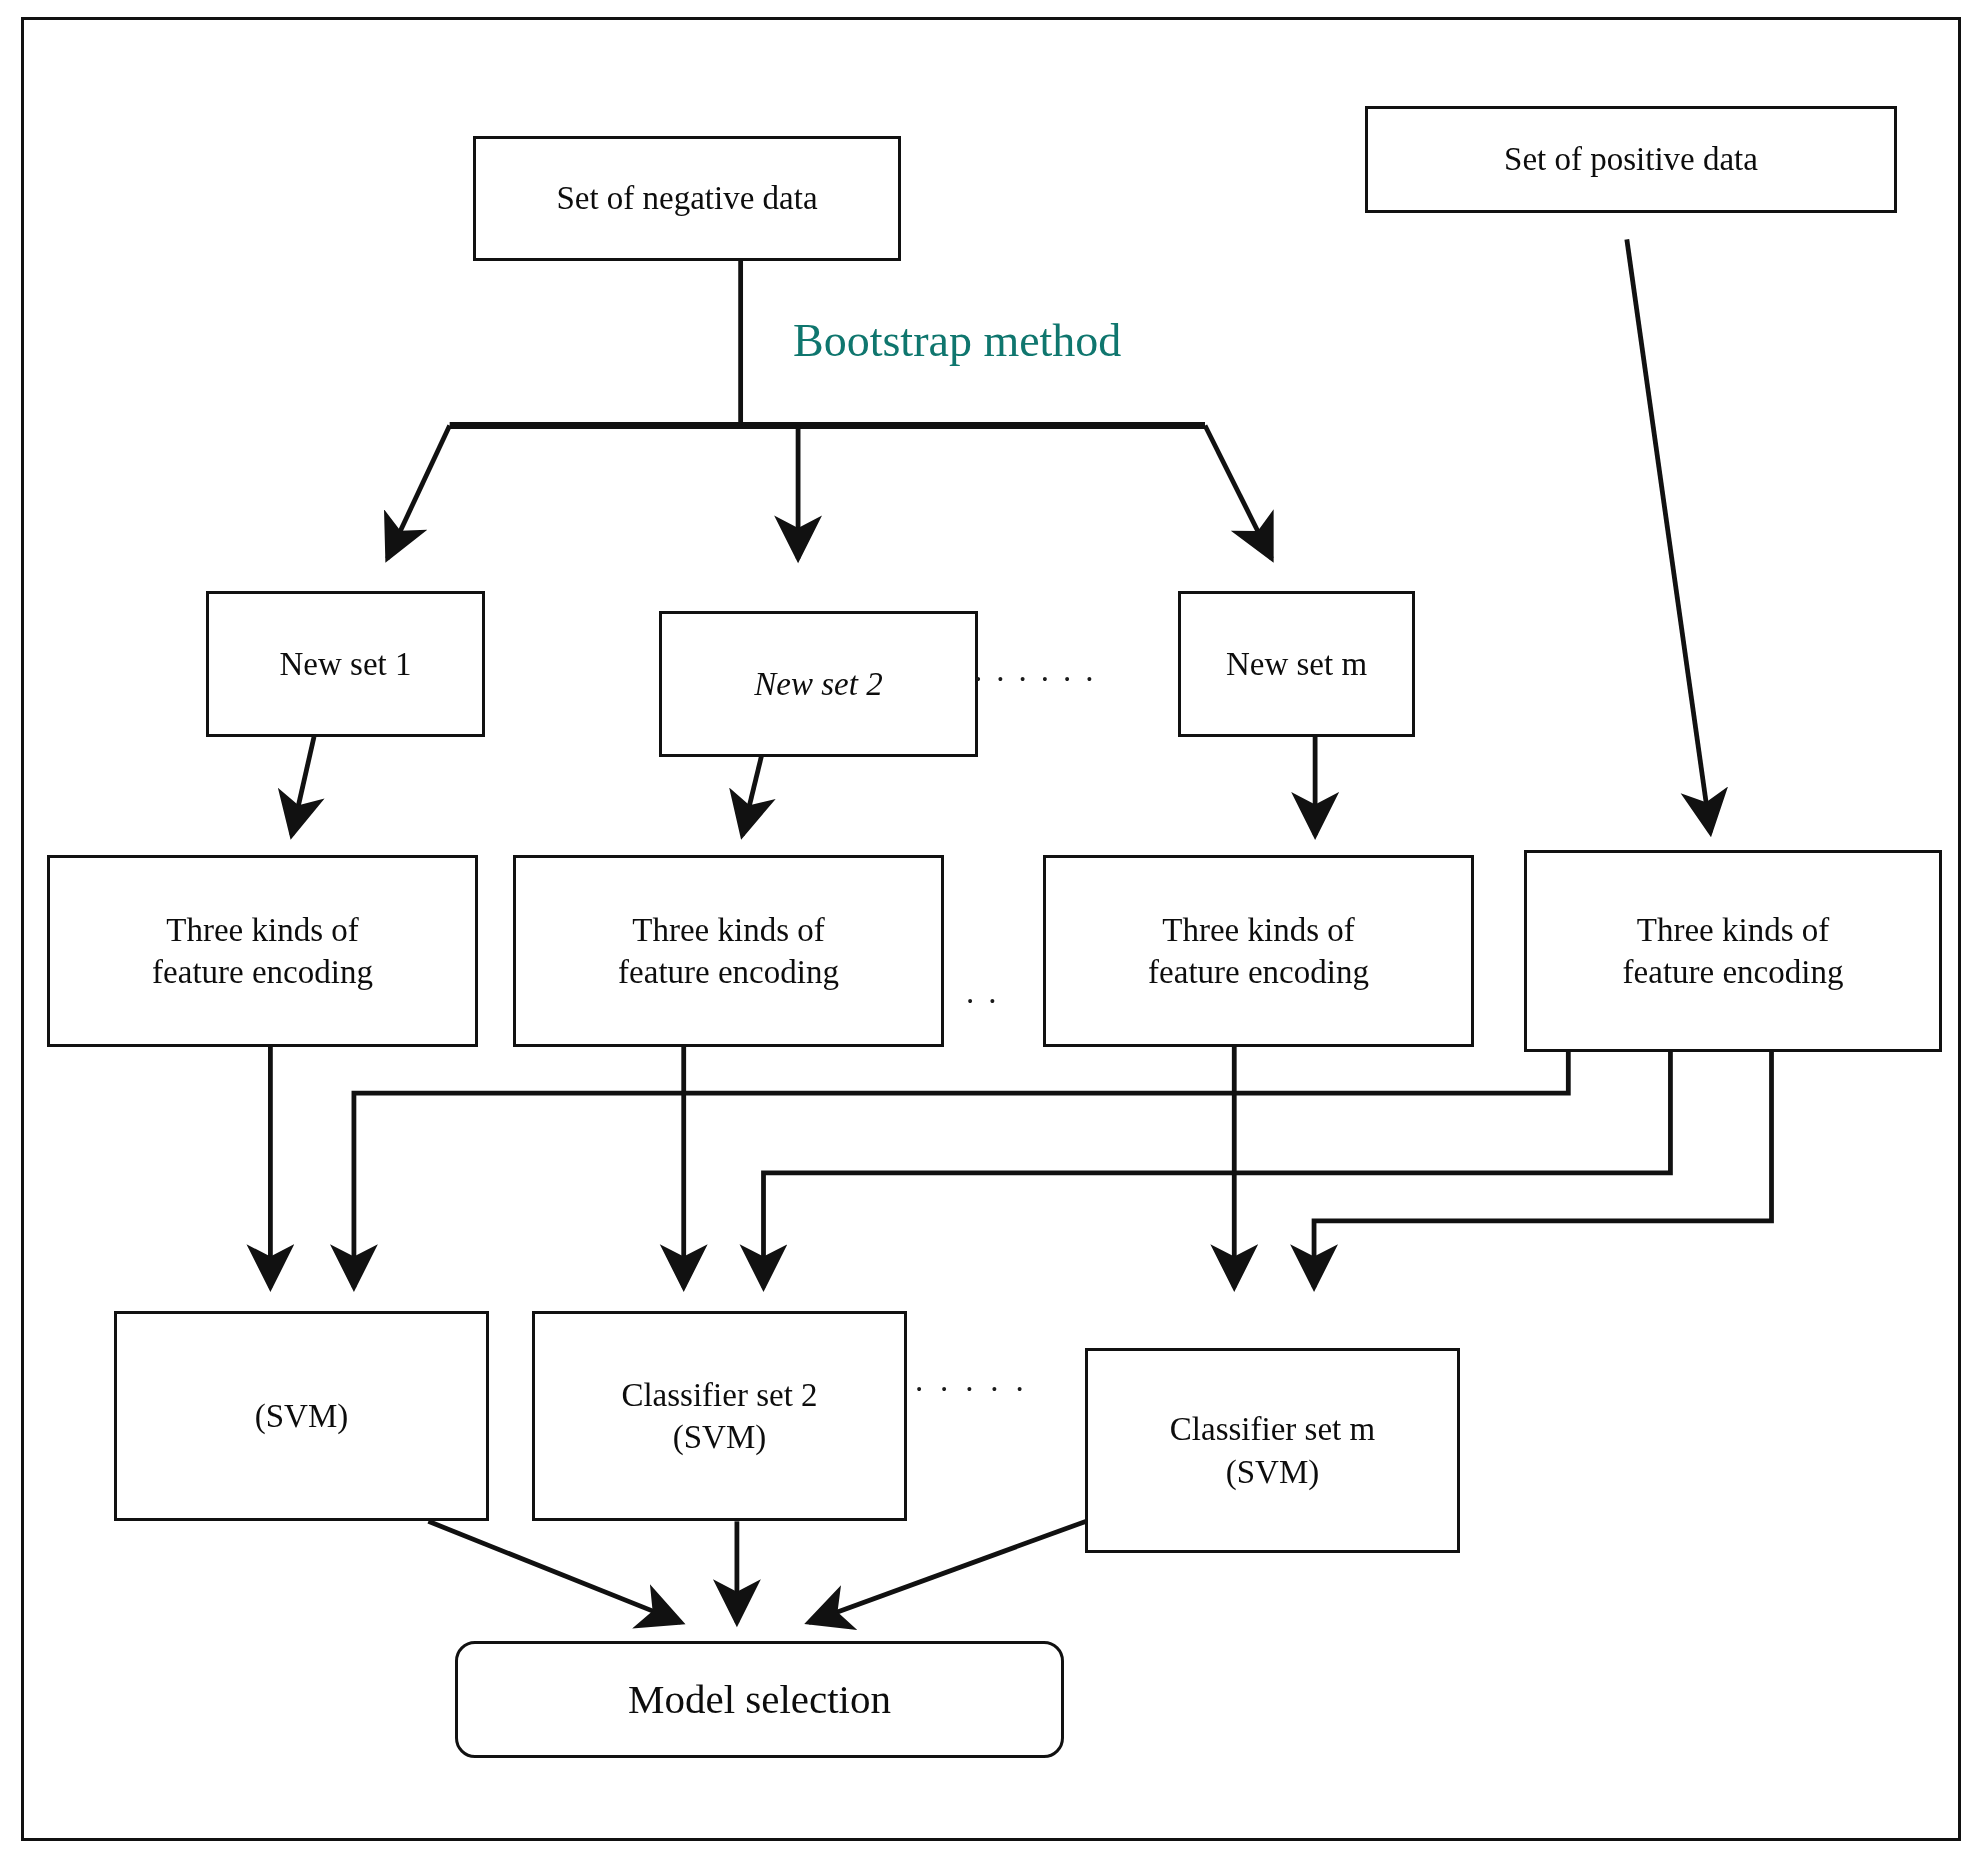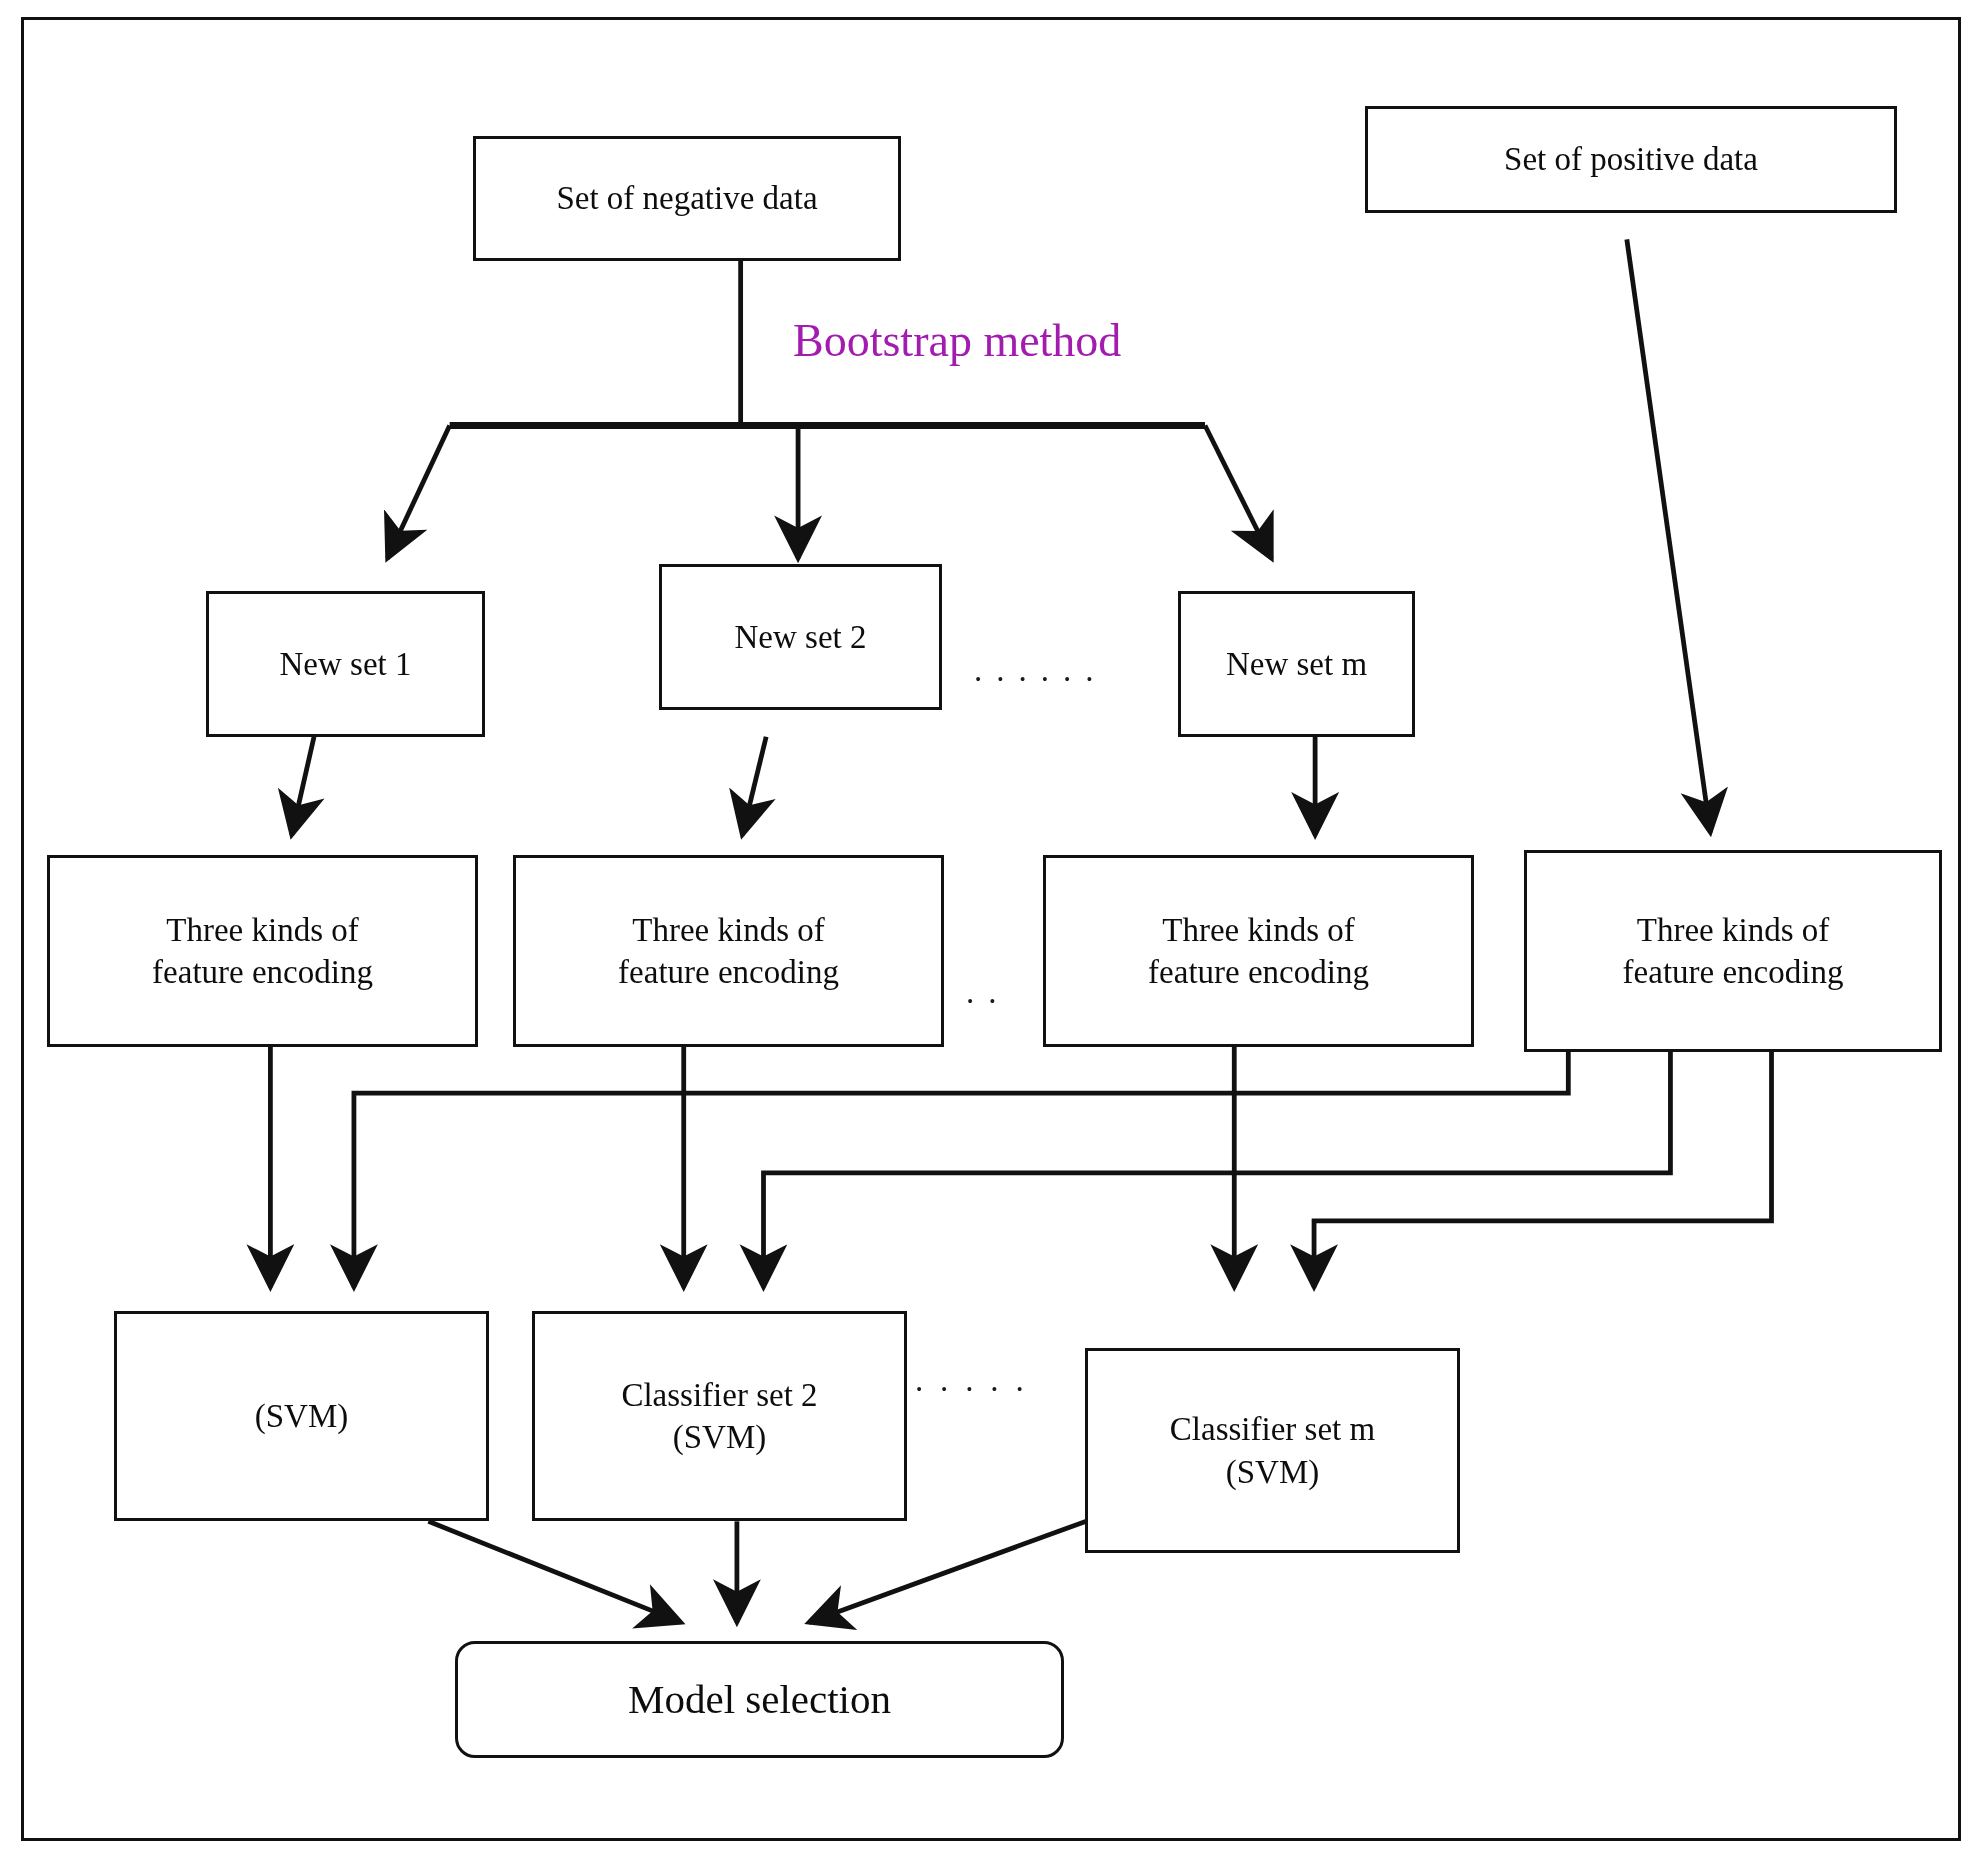--- a/index.html
+++ b/index.html
@@ -8,21 +8,21 @@
   #frame{position:absolute;left:21px;top:17px;width:1940px;height:1824px;
          border:3.7px solid #111111;box-sizing:border-box;background:#ffffff;}
   svg#wires{position:absolute;left:0;top:0;width:1985px;height:1866px;pointer-events:none;}
   .nodebox{position:absolute;box-sizing:border-box;background:#ffffff;
            border:3.7px solid #111111;display:flex;align-items:center;
            justify-content:center;text-align:center;color:#0d0d0d;
            font-family:"Liberation Serif", serif;line-height:1.28;}
   .nodebox .lbl{display:block;width:100%;padding:0 4.3px;}
   .t-md{font-size:33px;}
   .t-lg{font-size:41px;}
-  .freetext{position:absolute;color:#a21caf;font-family:"Liberation Serif", serif;
+  .freetext{position:absolute;color:#0f766e;font-family:"Liberation Serif", serif;
             white-space:nowrap;}
   .dots{position:absolute;color:#1a1a1a;font-family:"Liberation Serif", serif;
         font-size:33px;letter-spacing:14px;white-space:nowrap;}
 </style>
 </head>
 <body>
 
 <div id="stage">
 
   <div id="frame"></div>
@@ -80,21 +80,21 @@
   <div class="nodebox t-md" style="left:1365px;top:106px;width:532px;height:107px;">
     <span class="lbl">Set of positive data</span>
   </div>
 
   <div class="freetext" style="left:793px;top:314px;font-size:46px;">Bootstrap method</div>
 
   <div class="nodebox t-md" style="left:206px;top:591px;width:279px;height:146px;">
     <span class="lbl">New set 1</span>
   </div>
 
-  <div class="nodebox t-md" style="left:659px;top:564px;width:283px;height:146px;">
+  <div class="nodebox t-md" style="left:659px;top:611px;width:319px;height:146px;font-style:italic;">
     <span class="lbl">New set 2</span>
   </div>
 
   <div class="dots" style="left:974px;top:652px;">......</div>
 
   <div class="nodebox t-md" style="left:1178px;top:591px;width:237px;height:146px;">
     <span class="lbl">New set m</span>
   </div>
 
   <div class="nodebox t-md" style="left:47px;top:855px;width:431px;height:192px;flex-direction:column;">

